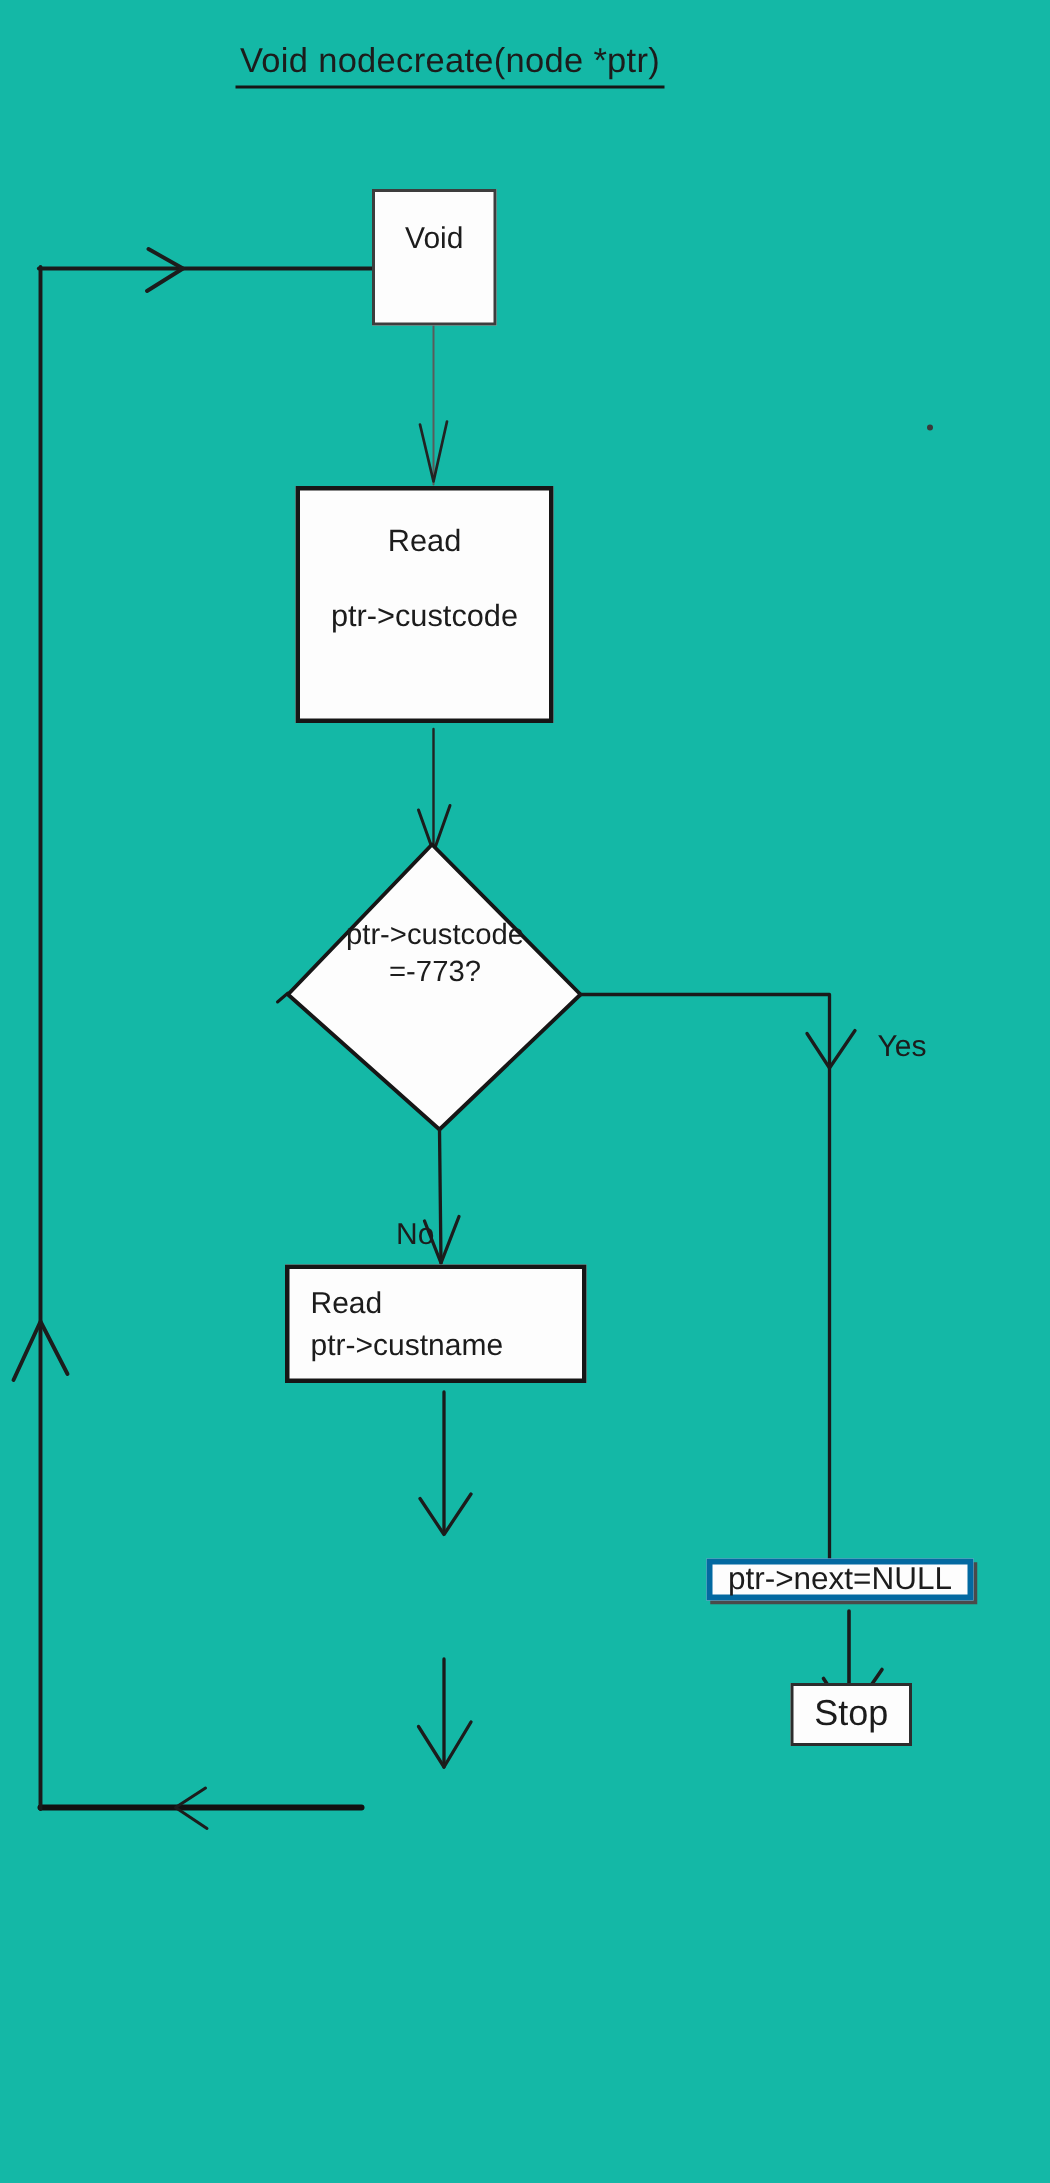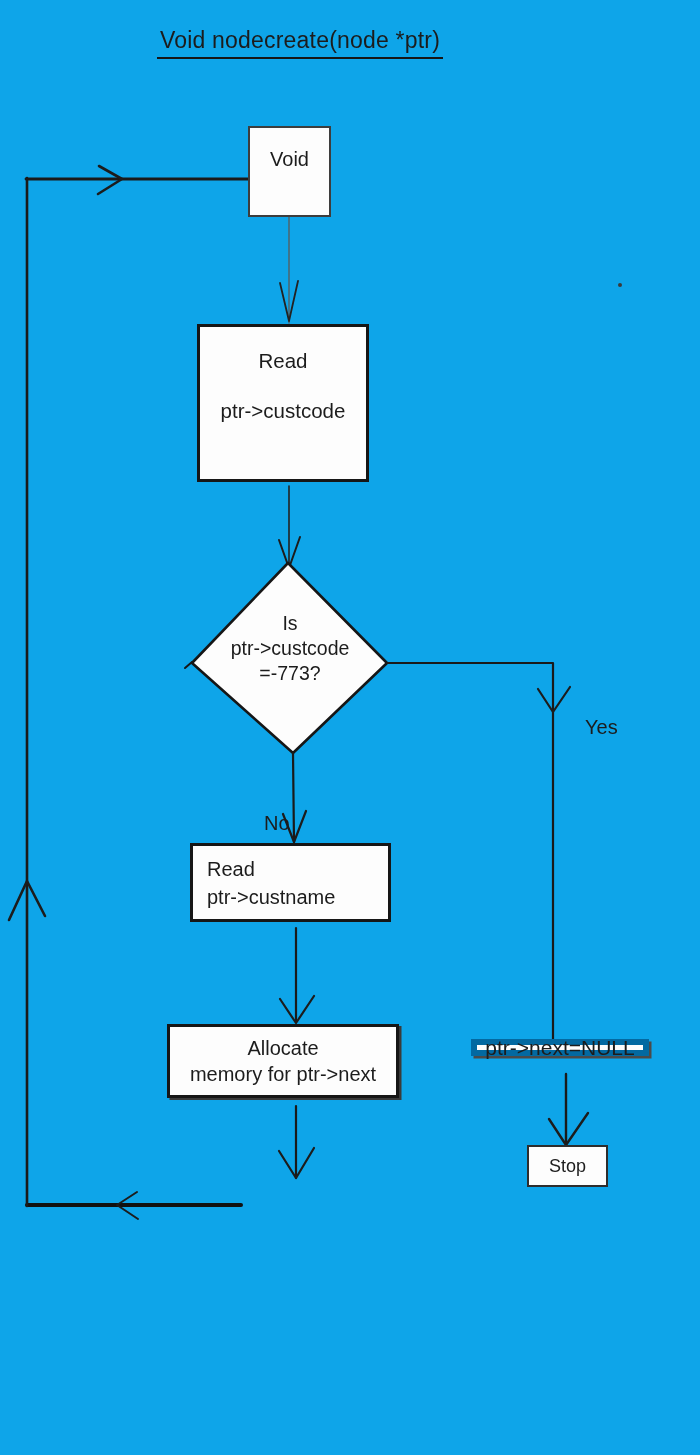--- a/index.html
+++ b/index.html
@@ -1,20 +1,20 @@
 <!DOCTYPE html>
 <html><head>
 <meta charset="utf-8">
 <style>
   html,body{margin:0;padding:0;background:#e9e9e9;}
   #canvas{
     position:relative;
     width:700px;height:1455px;
     margin:0 auto;
-    background:#0ea5e9;
+    background:#14b8a6;
     font-family:"Liberation Sans", sans-serif;
     color:#1c1c1c;
     overflow:hidden;
   }
   #connectors{position:absolute;left:0;top:0;width:700px;height:1455px;}
   .node{
     position:absolute;
     background:#fdfdfd;
     display:flex;flex-direction:column;
     align-items:center;justify-content:center;
@@ -51,31 +51,31 @@
   .allocate-box{
     left:167px;top:1024px;width:232px;height:74px;
     border:3px solid #161616;font-size:20px;line-height:26px;
     box-shadow:2.5px 2px 0 0 #3a3a3a;
   }
   .assign-box{
     left:240px;top:1180px;width:144px;height:41px;
     border:3px solid #161616;font-size:20px;
   }
   .null-box{
-    left:471px;top:1039px;width:178px;height:17px;
-    border:6px solid #0369a1;font-size:21px;
+    left:471px;top:1039px;width:178px;height:28px;
+    border:4px solid #0369a1;font-size:21px;
     box-shadow:2.5px 2.5px 0 0 #4a4a4a;
     align-items:center;
   }
   .stop-box{
-    left:527px;top:1145px;width:81px;height:42px;
-    border:2px solid #2d2d2d;font-size:18px;
+    left:527px;top:1122px;width:81px;height:42px;
+    border:2px solid #2d2d2d;font-size:24px;
   }
   .edge-label{position:absolute;font-size:20px;}
-  .yes-label{left:585px;top:687px;margin-top:29px;}
+  .yes-label{left:585px;top:687px;}
   .no-label{left:264px;top:812px;}
 </style>
 </head>
 <body>
 
 <div id="canvas">
 
   <svg id="connectors" viewBox="0 0 700 1455" fill="none" stroke-linecap="round" stroke-linejoin="round">
 
     <path d="M241,1205 L27,1205" stroke="#111" stroke-width="4"></path>
@@ -119,37 +119,32 @@
   <div class="node start-box">
     <span>Void</span>
   </div>
 
   <div class="node read-custcode-box">
     <span class="l1">Read</span>
     <span class="l2">ptr-&gt;custcode</span>
   </div>
 
   <div class="decision-text">
-    <div>Is</div>
     <div>ptr-&gt;custcode</div>
     <div>=-773?</div>
   </div>
 
   <div class="edge-label yes-label">Yes</div>
   <div class="edge-label no-label">No</div>
 
   <div class="node read-custname-box">
     <span>Read</span>
     <span>ptr-&gt;custname</span>
   </div>
 
-  <div class="node allocate-box">
-    <span>Allocate</span>
-    <span>memory for ptr-&gt;next</span>
-  </div>
 
 
   <div class="node null-box">
     <span>ptr-&gt;next=NULL</span>
   </div>
 
   <div class="node stop-box">
     <span>Stop</span>
   </div>
 

